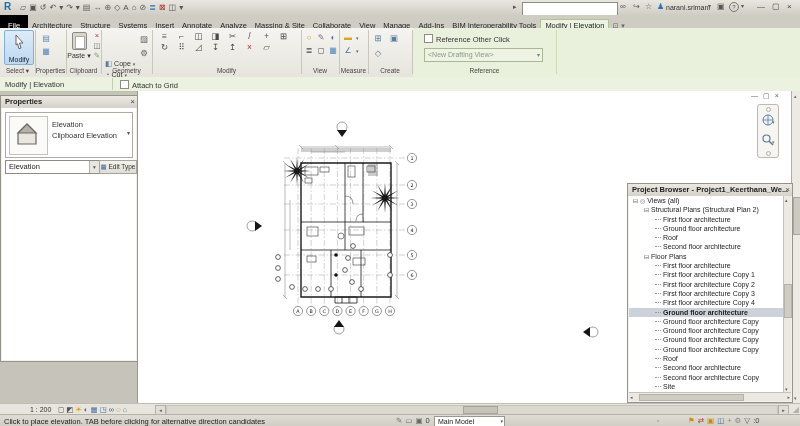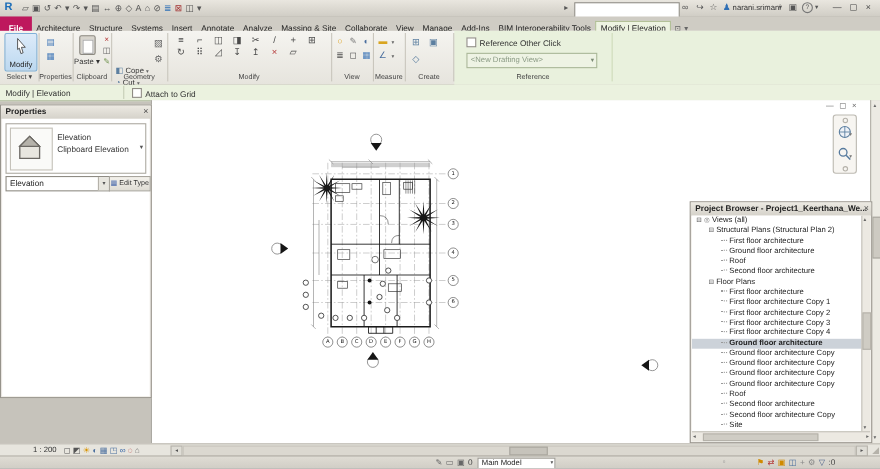--- a/index.html
+++ b/index.html
@@ -13,21 +13,21 @@
   #title{position:absolute;left:243px;top:3px;font-size:7.5px;color:#3a3a3a;white-space:nowrap;}
   #search-caret{position:absolute;left:513px;top:3px;font-size:7px;color:#555;}
   #searchbox{position:absolute;left:522px;top:2px;width:90px;height:9px;font-size:7.5px;border:1px solid #8f8c84;padding:12px 2px;font-family:"Liberation Sans",sans-serif;}
   .tbicon{position:absolute;top:2px;font-size:8px;color:#555;}
   #username{position:absolute;left:666px;top:3.5px;font-size:7px;color:#333;}
   .qhelp{border:1px solid #777;border-radius:50%;width:8px;height:8px;line-height:8px;text-align:center;font-size:6px;}
   .winbtn{position:absolute;top:2px;font-size:8px;color:#444;}
   
   #tabrow{position:absolute;left:0;top:15px;width:800px;height:13px;background:#cfccc4;white-space:nowrap;}
   .tab{display:inline-block;padding:0 4px;font-size:7.5px;line-height:13px;color:#222;}
-  .tab.file{background:#be185d;color:#fff;padding:4px 8px;font-weight:bold;}
+  .tab.file{background:#000000;color:#fff;padding:4px 8px;font-weight:normal;}
   .tab.active{background:#edf3e1;border:1px solid #b3c098;border-bottom:none;line-height:11px;}
   .tab-extra{display:inline-block;font-size:7px;color:#666;margin-left:3px;line-height:13px;}
   
   #ribbon{position:absolute;left:0;top:28px;width:800px;height:49px;background:linear-gradient(#f5f4f0,#e6e4dd);border-bottom:1px solid #b5b2aa;}
   #ctxbg{position:absolute;left:413px;top:0;width:387px;height:49px;background:#e9f1dd;}
   .psep{position:absolute;top:2px;width:1px;height:44px;background:#c9c6bd;}
   .plabel{position:absolute;top:38px;height:10px;font-size:6.5px;color:#444;text-align:center;line-height:10px;}
   #btn-modify{position:absolute;left:4px;top:2px;width:28px;height:33px;background:linear-gradient(#ddeBF9,#bcd8f0);border:1px solid #7fb0d8;border-radius:2px;text-align:center;}
   #btn-modify .mlbl{position:absolute;left:0;bottom:1px;width:100%;font-size:7px;color:#222;}
   .ric{display:inline-block;width:17px;font-size:8.5px;color:#4a4a4a;text-align:center;line-height:11px;}
@@ -407,19 +407,20 @@
     <span id="vbicons"><span class="vbic" style="color: rgb(85, 85, 85);">◻</span><span class="vbic" style="color: rgb(85, 85, 85);">◩</span><span class="vbic" style="color: rgb(217, 148, 0);">☀</span><span class="vbic" style="color: rgb(74, 110, 158);">◐</span><span class="vbic" style="color: rgb(74, 110, 158);">▦</span><span class="vbic" style="color: rgb(74, 110, 158);">◳</span><span class="vbic" style="color: rgb(46, 95, 163);">∞</span><span class="vbic" style="color: rgb(176, 48, 48);">◌</span><span class="vbic" style="color: rgb(119, 119, 119);">⌂</span></span>
     <span class="harr" style="left:155px">◂</span>
     <div id="htrack">
         <div id="hthumb"></div>
       </div>
     <span class="harr" style="left:778px">▸</span>
     <span id="grip">◢</span>
   </div>
 
   <div id="statusbar">
+    <span id="status-msg">Click to place elevation. TAB before clicking for alternative direction candidates</span>
     <span id="status-left"><span class="sric" style="color: rgb(102, 102, 102);">✎</span><span class="sric" style="color: rgb(102, 102, 102);">▭</span><span class="sric" style="color: rgb(102, 102, 102);">▣</span><span class="sric" style="color: rgb(68, 68, 68);">0</span></span>
     <div id="do-select"><span>Main Model</span><span class="dc">▾</span></div>
     <span id="status-misc">▫</span>
     <span id="status-right"><span class="sric" style="color: rgb(208, 138, 0);">⚑</span><span class="sric" style="color: rgb(179, 51, 51);">⇄</span><span class="sric" style="color: rgb(208, 138, 0);">▣</span><span class="sric" style="color: rgb(74, 110, 158);">◫</span><span class="sric" style="color: rgb(136, 136, 136);">+</span><span class="sric" style="color: rgb(136, 136, 136);">⚙</span><span class="sric" style="color: rgb(74, 95, 138);">▽</span><span class="sric" style="color: rgb(68, 68, 68);">:0</span></span>
   </div>
 
 </div>
 
 </body></html>

